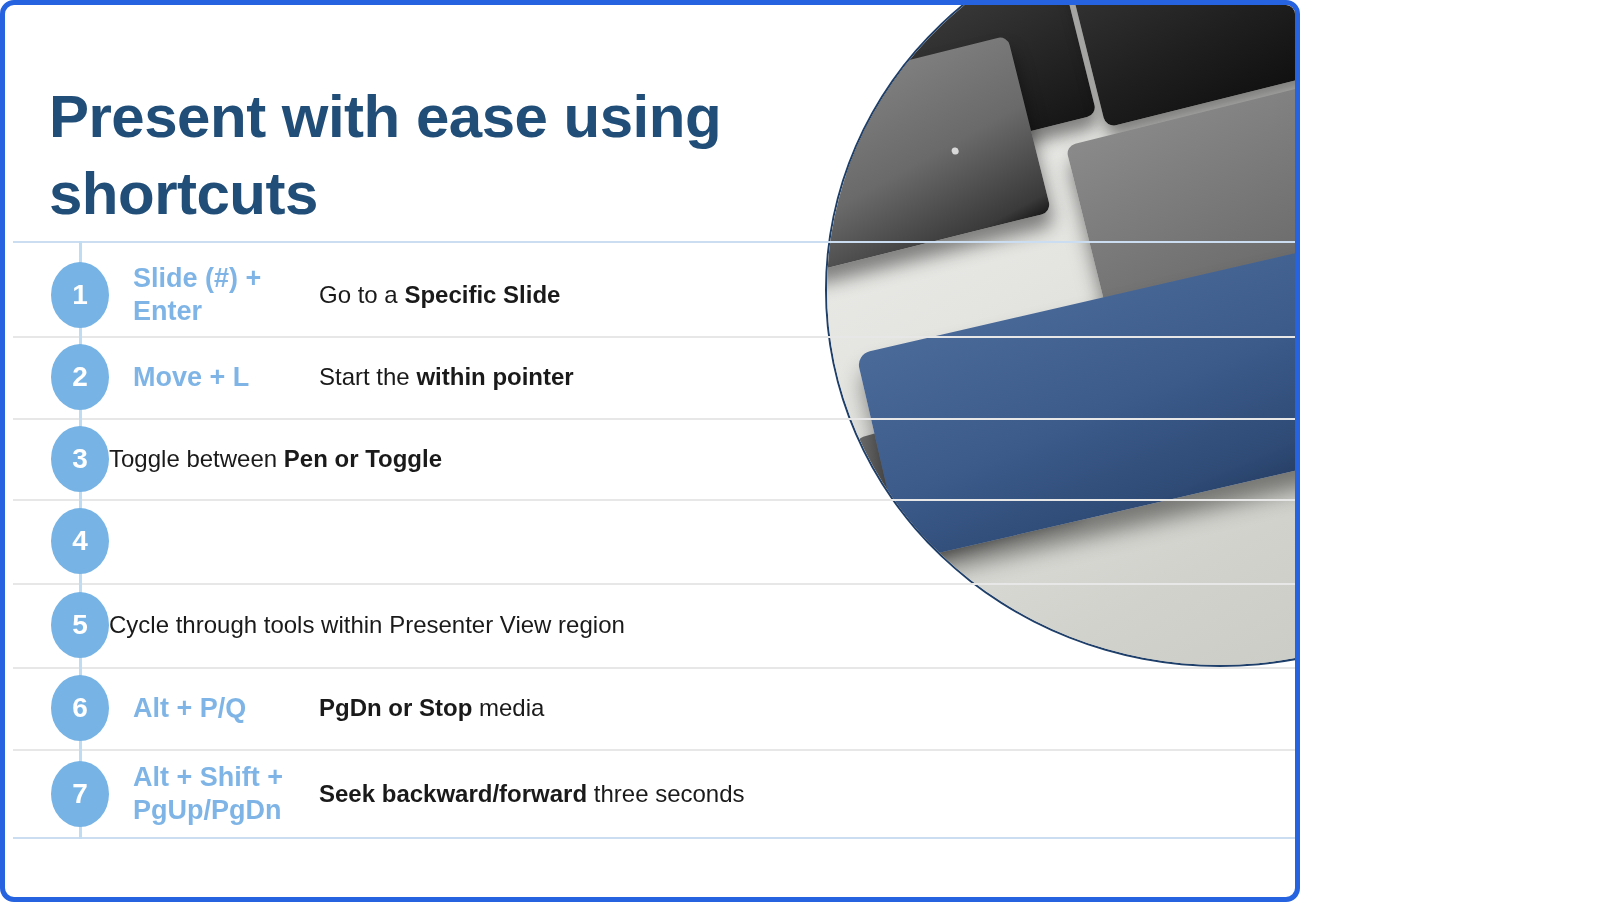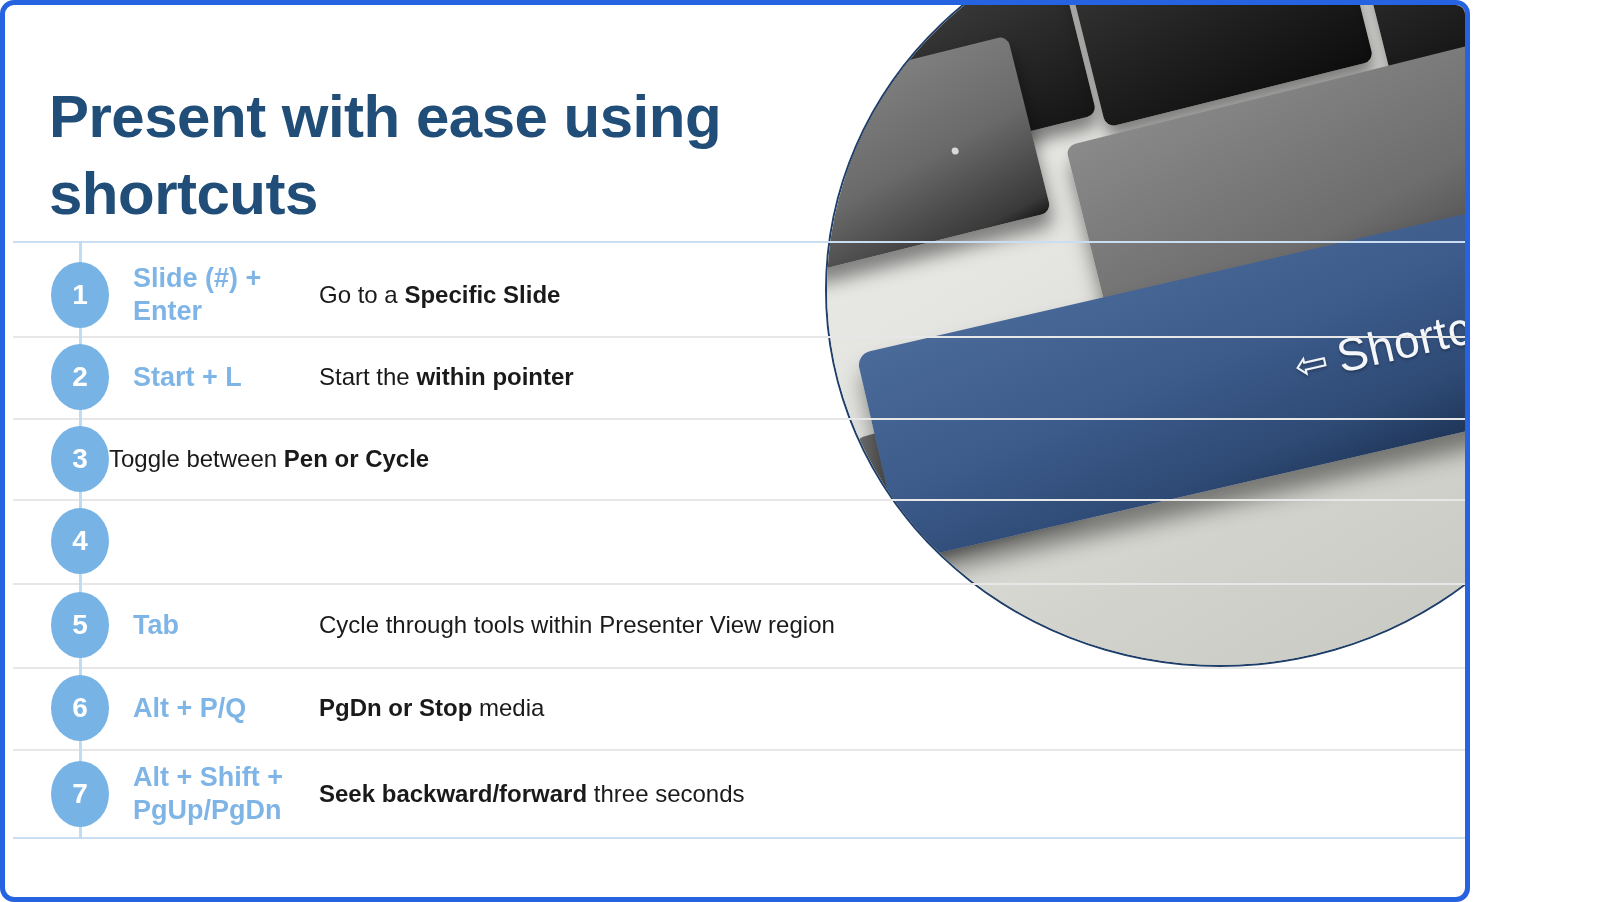--- a/index.html
+++ b/index.html
@@ -4,21 +4,21 @@
 <style>
   html,body{margin:0;padding:0;}
   body{
     width:1600px;height:902px;
     background:#ffffff;
     font-family:"Liberation Sans", sans-serif;
     overflow:hidden;
   }
   #slide{
     position:relative;
-    width:1470px;height:902px;
+    width:1300px;height:902px;
     box-sizing:border-box;
     background:#ffffff;
     border:5px solid #2563E0;
     border-radius:14px;
     overflow:hidden;
   }
 
   
   #title{
     position:absolute;
@@ -243,36 +243,35 @@
     <div class="rule blue" style="top:596px;"></div>
 
     <div class="row" style="top:16px;height:76px;">
       <div class="badge">1</div>
       <div class="keys">Slide (#) + Enter</div>
       <div class="desc"><span>Go to a </span><span class="b">Specific Slide</span><span></span></div>
     </div>
 
     <div class="row" style="top:99px;height:74px;">
       <div class="badge">2</div>
-      <div class="keys">Start + L</div>
+      <div class="keys">Move + L</div>
       <div class="desc"><span>Start the </span><span class="b">within pointer</span><span></span></div>
     </div>
 
     <div class="row" style="top:181px;height:74px;">
       <div class="badge">3</div>
-      <div class="desc"><span>Toggle between </span><span class="b">Pen or Cycle</span><span></span></div>
+      <div class="desc"><span>Toggle between </span><span class="b">Pen or Toggle</span><span></span></div>
     </div>
 
     <div class="row" style="top:262px;height:76px;">
       <div class="badge">4</div>
     </div>
 
     <div class="row" style="top:346px;height:76px;">
       <div class="badge">5</div>
-      <div class="keys">Tab</div>
       <div class="desc"><span>Cycle through tools within Presenter View region</span><span class="b"></span><span></span></div>
     </div>
 
     <div class="row" style="top:430px;height:74px;">
       <div class="badge">6</div>
       <div class="keys">Alt + P/Q</div>
       <div class="desc"><span></span><span class="b">PgDn or Stop</span><span> media</span></div>
     </div>
 
     <div class="row" style="top:512px;height:82px;">

